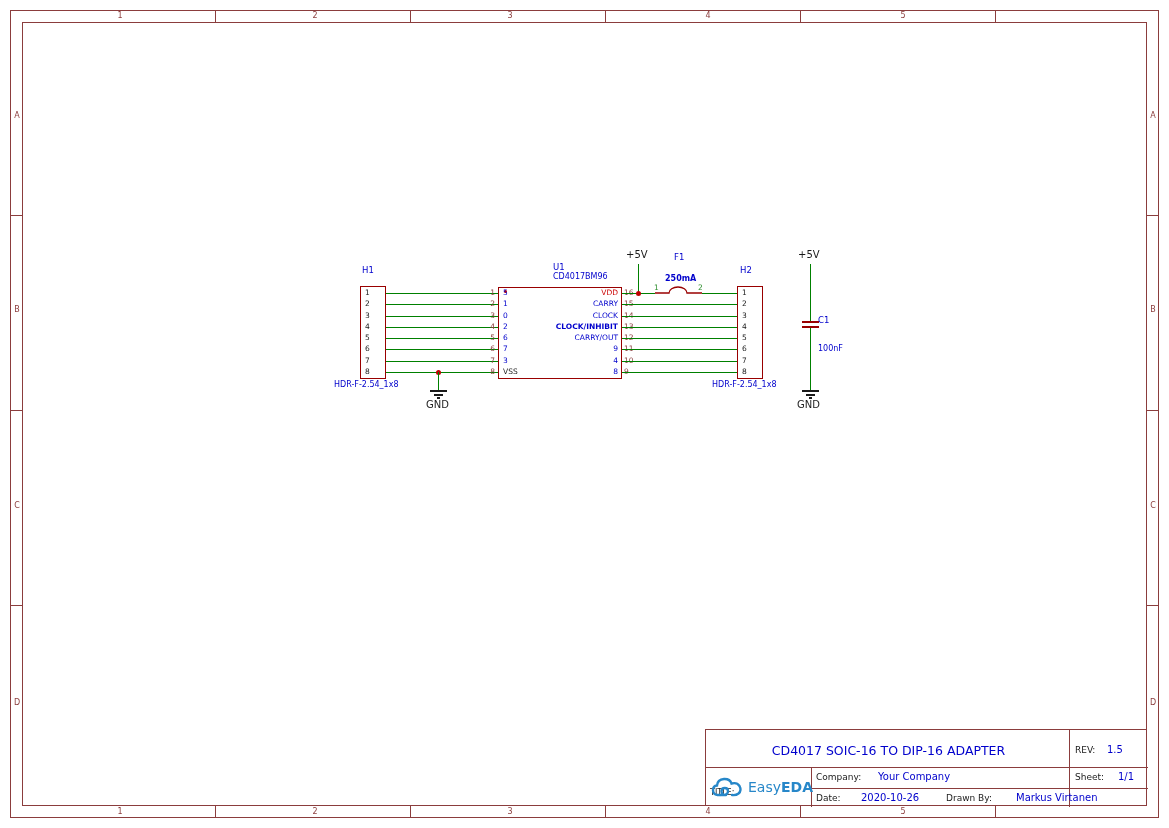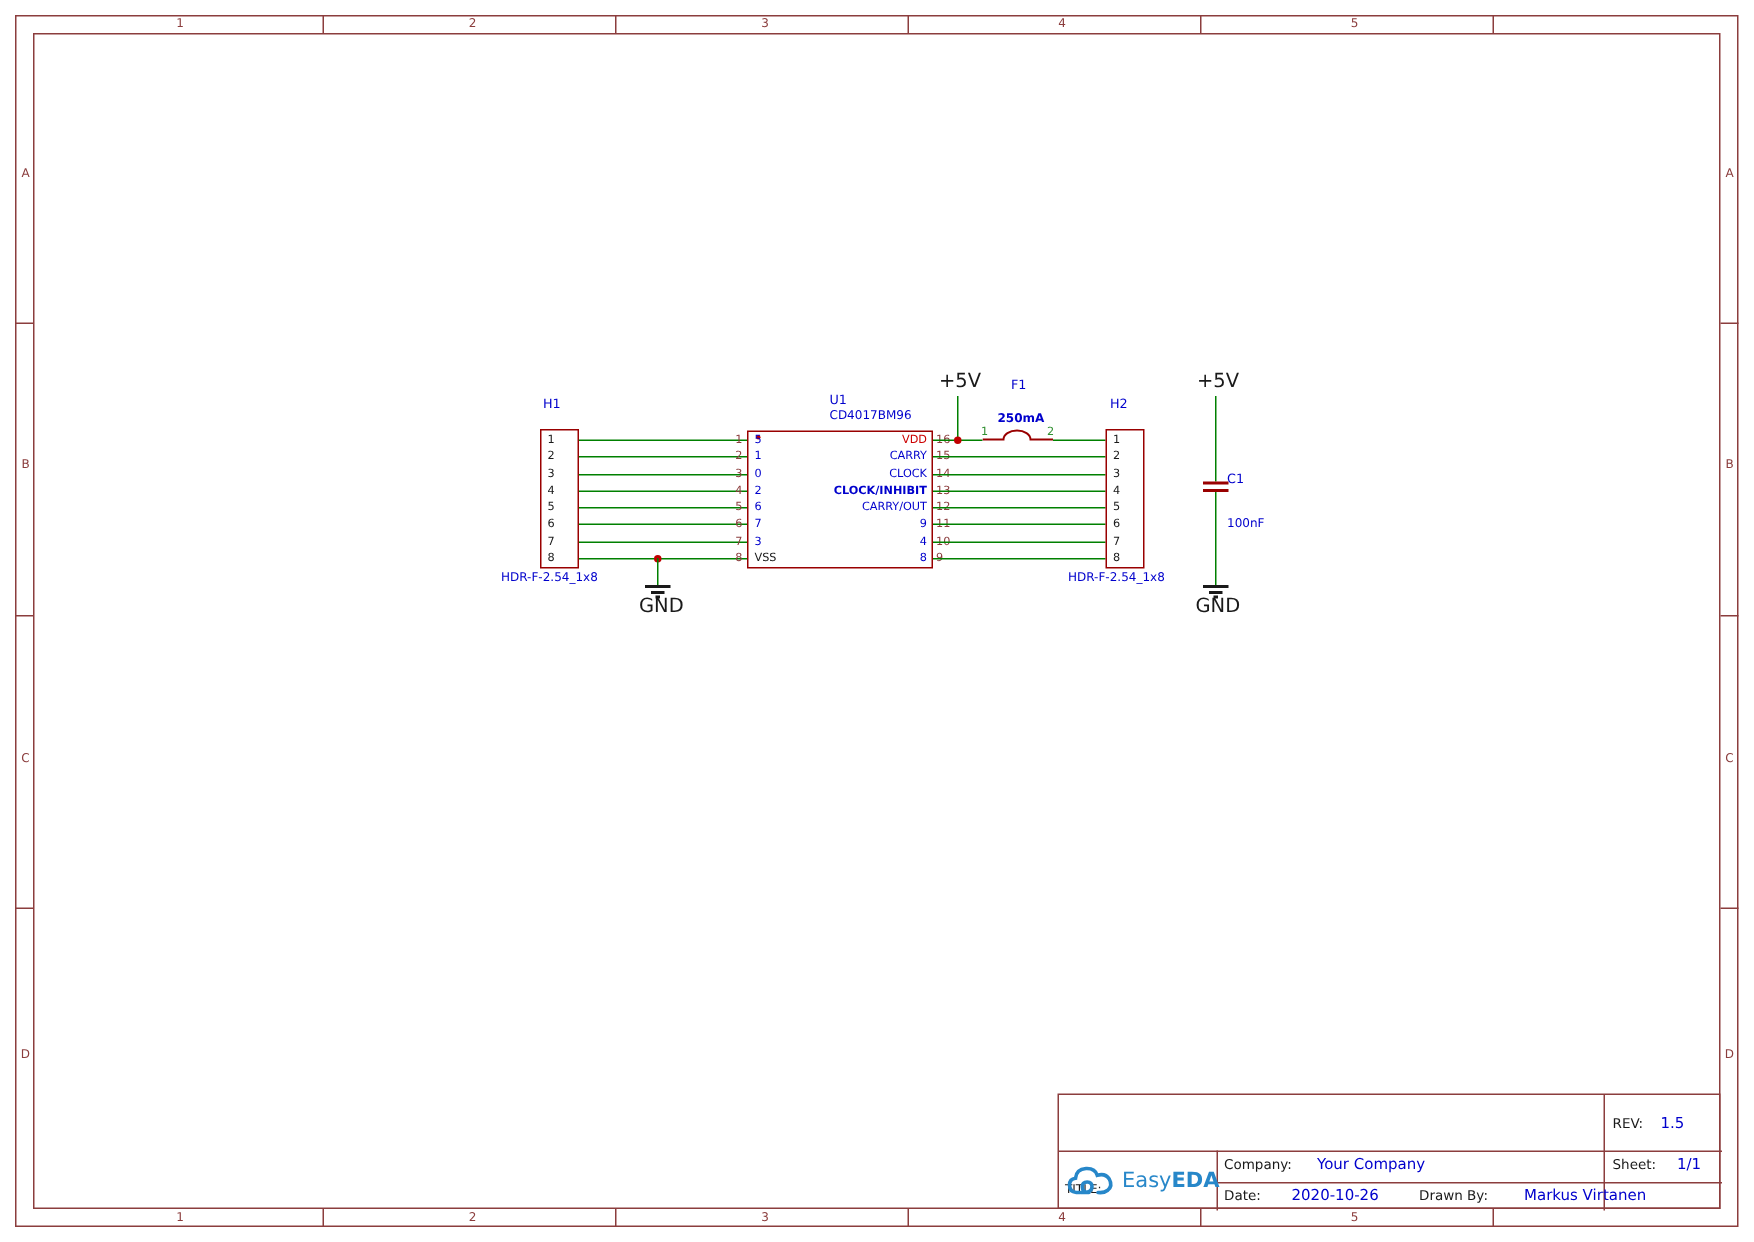--- a/index.html
+++ b/index.html
@@ -15,21 +15,21 @@
   .wv { position:absolute; width:1px;  background:#008000; }
   .box { position:absolute; border:1px solid #990000; }
   .n { position:absolute; font-size:7.5px; line-height:9px; white-space:nowrap; }
   .pn { color:#1a1a1a; }           
   .un { color:#8b3d3d; }           
   .lbl { color:#0000cc; }          
   .fn { color:#2f8f2f; }           
   .red { color:#cc0000 !important; }
   .blk { color:#1a1a1a !important; }
   .ref { position:absolute; font-size:8.5px; line-height:10px; color:#0000cc; white-space:nowrap; }
-  .net { position:absolute; font-size:13px; line-height:10px; color:#1a1a1a; white-space:nowrap; }
+  .net { position:absolute; font-size:10px; line-height:10px; color:#1a1a1a; white-space:nowrap; }
   .dot { position:absolute; width:5px; height:5px; border-radius:50%; background:#c00000; }
   .pdot { position:absolute; width:3px; height:3px; border-radius:50%; background:#c00000; }
   .gbar { position:absolute; height:2px; background:#1a1a1a; }
   .plate { position:absolute; height:2px; background:#990000; }
   .ralign { text-align:right; }
   
   .tb { position:absolute; left:705px; top:729px; width:442px; height:77px; border:1px solid #8b3d3d; }
   .tbl { position:absolute; background:#8b3d3d; }
   .tb-small { position:absolute; font-size:8px; line-height:9px; color:#1a1a1a; }
   .tb-label { position:absolute; font-size:9px; line-height:11px; color:#1a1a1a; white-space:nowrap; }
@@ -206,20 +206,21 @@
   </div>
   <span class="net" style="left:797px;top:400px;">GND</span>
 
   <div class="tb">
     <div class="tbl" style="left:0;top:37px;width:442px;height:1px;"></div>
     <div class="tbl" style="left:105px;top:58px;width:337px;height:1px;"></div>
     <div class="tbl" style="left:363px;top:0;width:1px;height:77px;"></div>
     <div class="tbl" style="left:105px;top:37px;width:1px;height:40px;"></div>
 
     <span class="tb-small" style="left:4px;top:14px;margin-top:44px;">TITLE:</span>
+    <span class="tb-title" style="left:10px;top:13px;width:345px;">CD4017 SOIC-16 TO DIP-16 ADAPTER</span>
     <span class="tb-label" style="left:369px;top:15px;">REV:</span>
     <span class="tb-val" style="left:401px;top:14px;">1.5</span>
 
     <svg class="abs" style="left:4px;top:44px;" width="36" height="26" viewBox="0 0 36 26">
       <path d="M10 21 H7.5 Q3 20.5 3 16 Q3 12 7 11.5 Q7.5 5.5 14 5 Q20 4.7 21.5 9.5 Q27 8 29.5 12 Q32 16.5 28.5 19.5 Q26 21.5 22 21" fill="none" stroke="#2787c9" stroke-width="2.4" stroke-linecap="round"></path>
       <path d="M16 21 Q11.5 21 11.5 17.2 Q11.5 14 14.8 14 Q18 14 18 17.2 Q18 21 12.5 21 H10.5" fill="none" stroke="#2787c9" stroke-width="2.4" stroke-linecap="round"></path>
     </svg>
     <span class="logo-text"><span>Easy</span><b>EDA</b></span>
 
     <span class="tb-label" style="left:110px;top:42px;">Company:</span>

